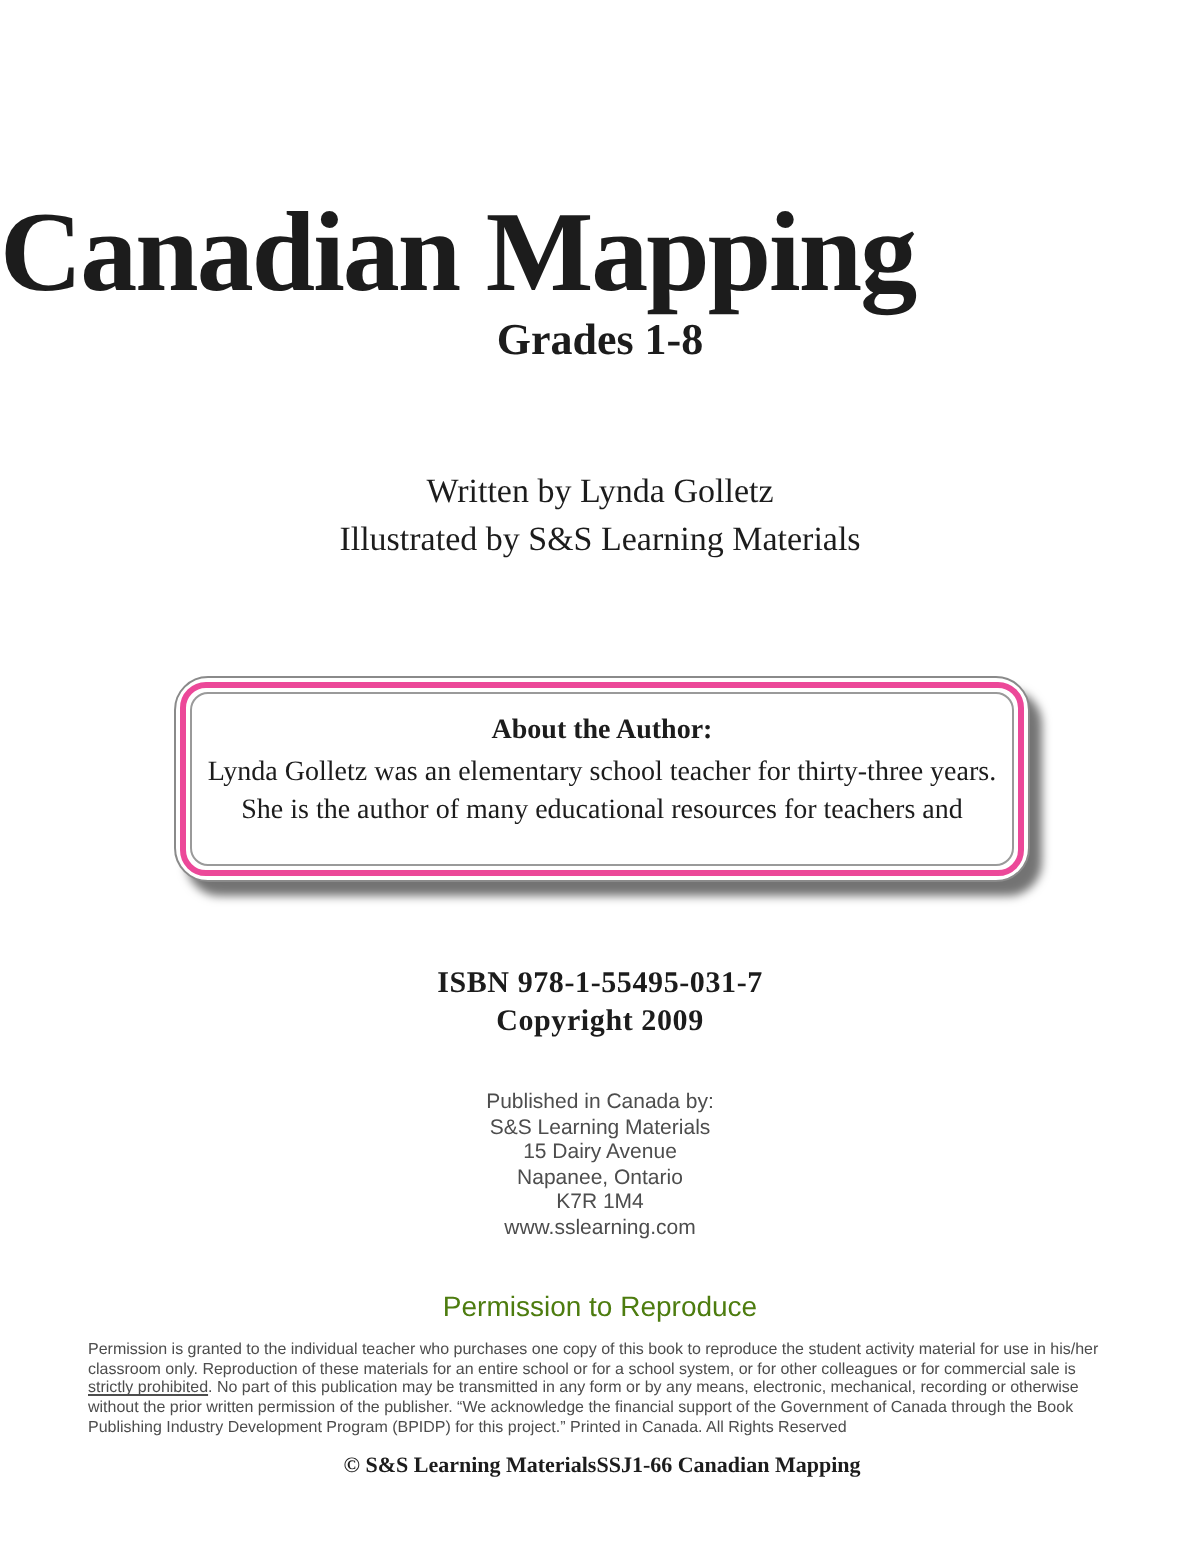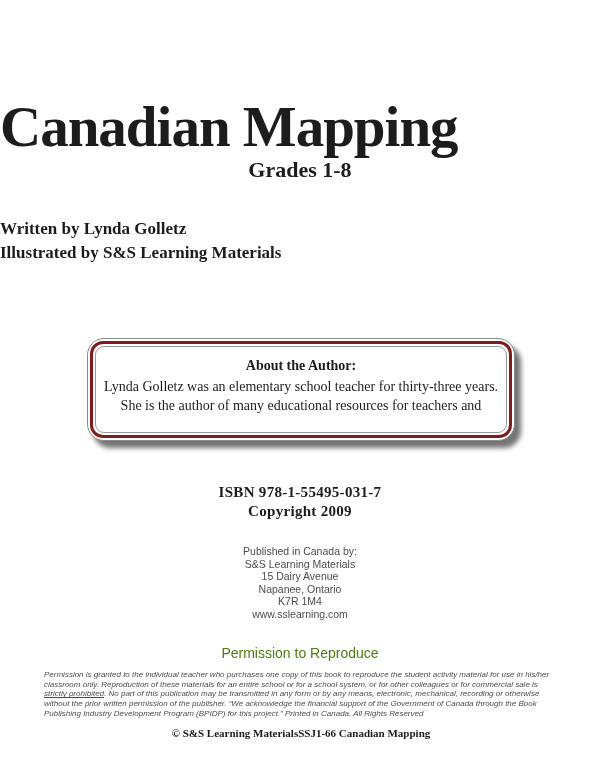--- a/index.html
+++ b/index.html
@@ -19,36 +19,36 @@
     font-family:"Liberation Serif", serif;
     font-weight:bold; font-size:57px; line-height:1.1;
     white-space:nowrap; letter-spacing:-1px;
   }
   .grade-level {
     position:absolute; top:157px; left:0; right:0;
     text-align:center;
     font-weight:bold; font-size:22px;
   }
   .byline-block {
-    position:absolute; top:217px; left:0; right:0;
-    text-align:left;
-    font-weight:bold; font-size:17px; line-height:1.4;
+    position:absolute; top:234px; left:0; right:0;
+    text-align:center;
+    font-weight:normal; font-size:17px; line-height:1.4;
   }
 
   .about-box {
     position:absolute; left:87px; top:338px; width:428px; height:103px;
     box-sizing:border-box;
     border:1px solid #8a8a8a; border-radius:17px;
     padding:2px;
     background:#ffffff;
     box-shadow:6px 7px 5px rgba(0,0,0,0.55);
   }
   .about-box-mid {
     height:100%; box-sizing:border-box;
-    border:3px solid #7f1d1d; border-radius:13px;
+    border:3px solid #ec4899; border-radius:13px;
     padding:2px;
   }
   .about-box-inner {
     height:100%; box-sizing:border-box;
     border:1px solid #9a9a9a; border-radius:9px;
     text-align:center; padding-top:11px;
   }
   .about-heading { font-weight:bold; font-size:14px; margin-bottom:4px; }
   .about-line { font-size:14px; line-height:18.5px; white-space:nowrap; }
 
@@ -72,21 +72,20 @@
     text-align:center;
     font-family:"Liberation Sans", sans-serif;
     font-size:14px; color:#4d7c0f;
   }
   .permission-body {
     position:absolute; top:662px; left:44px; width:513px;
     font-family:"Liberation Sans", sans-serif;
     font-size:8px; line-height:9.7px;
     color:#4d4d4d;
     text-align:left;
-    font-style:italic;
   }
   .permission-body .u { text-decoration:underline; }
 
   .page-footer {
     position:absolute; top:727px; left:47px; right:45px;
     display:flex; justify-content:center;
     font-family:"Liberation Serif", serif;
     font-weight:bold; font-size:11px;
   }
 </style>

